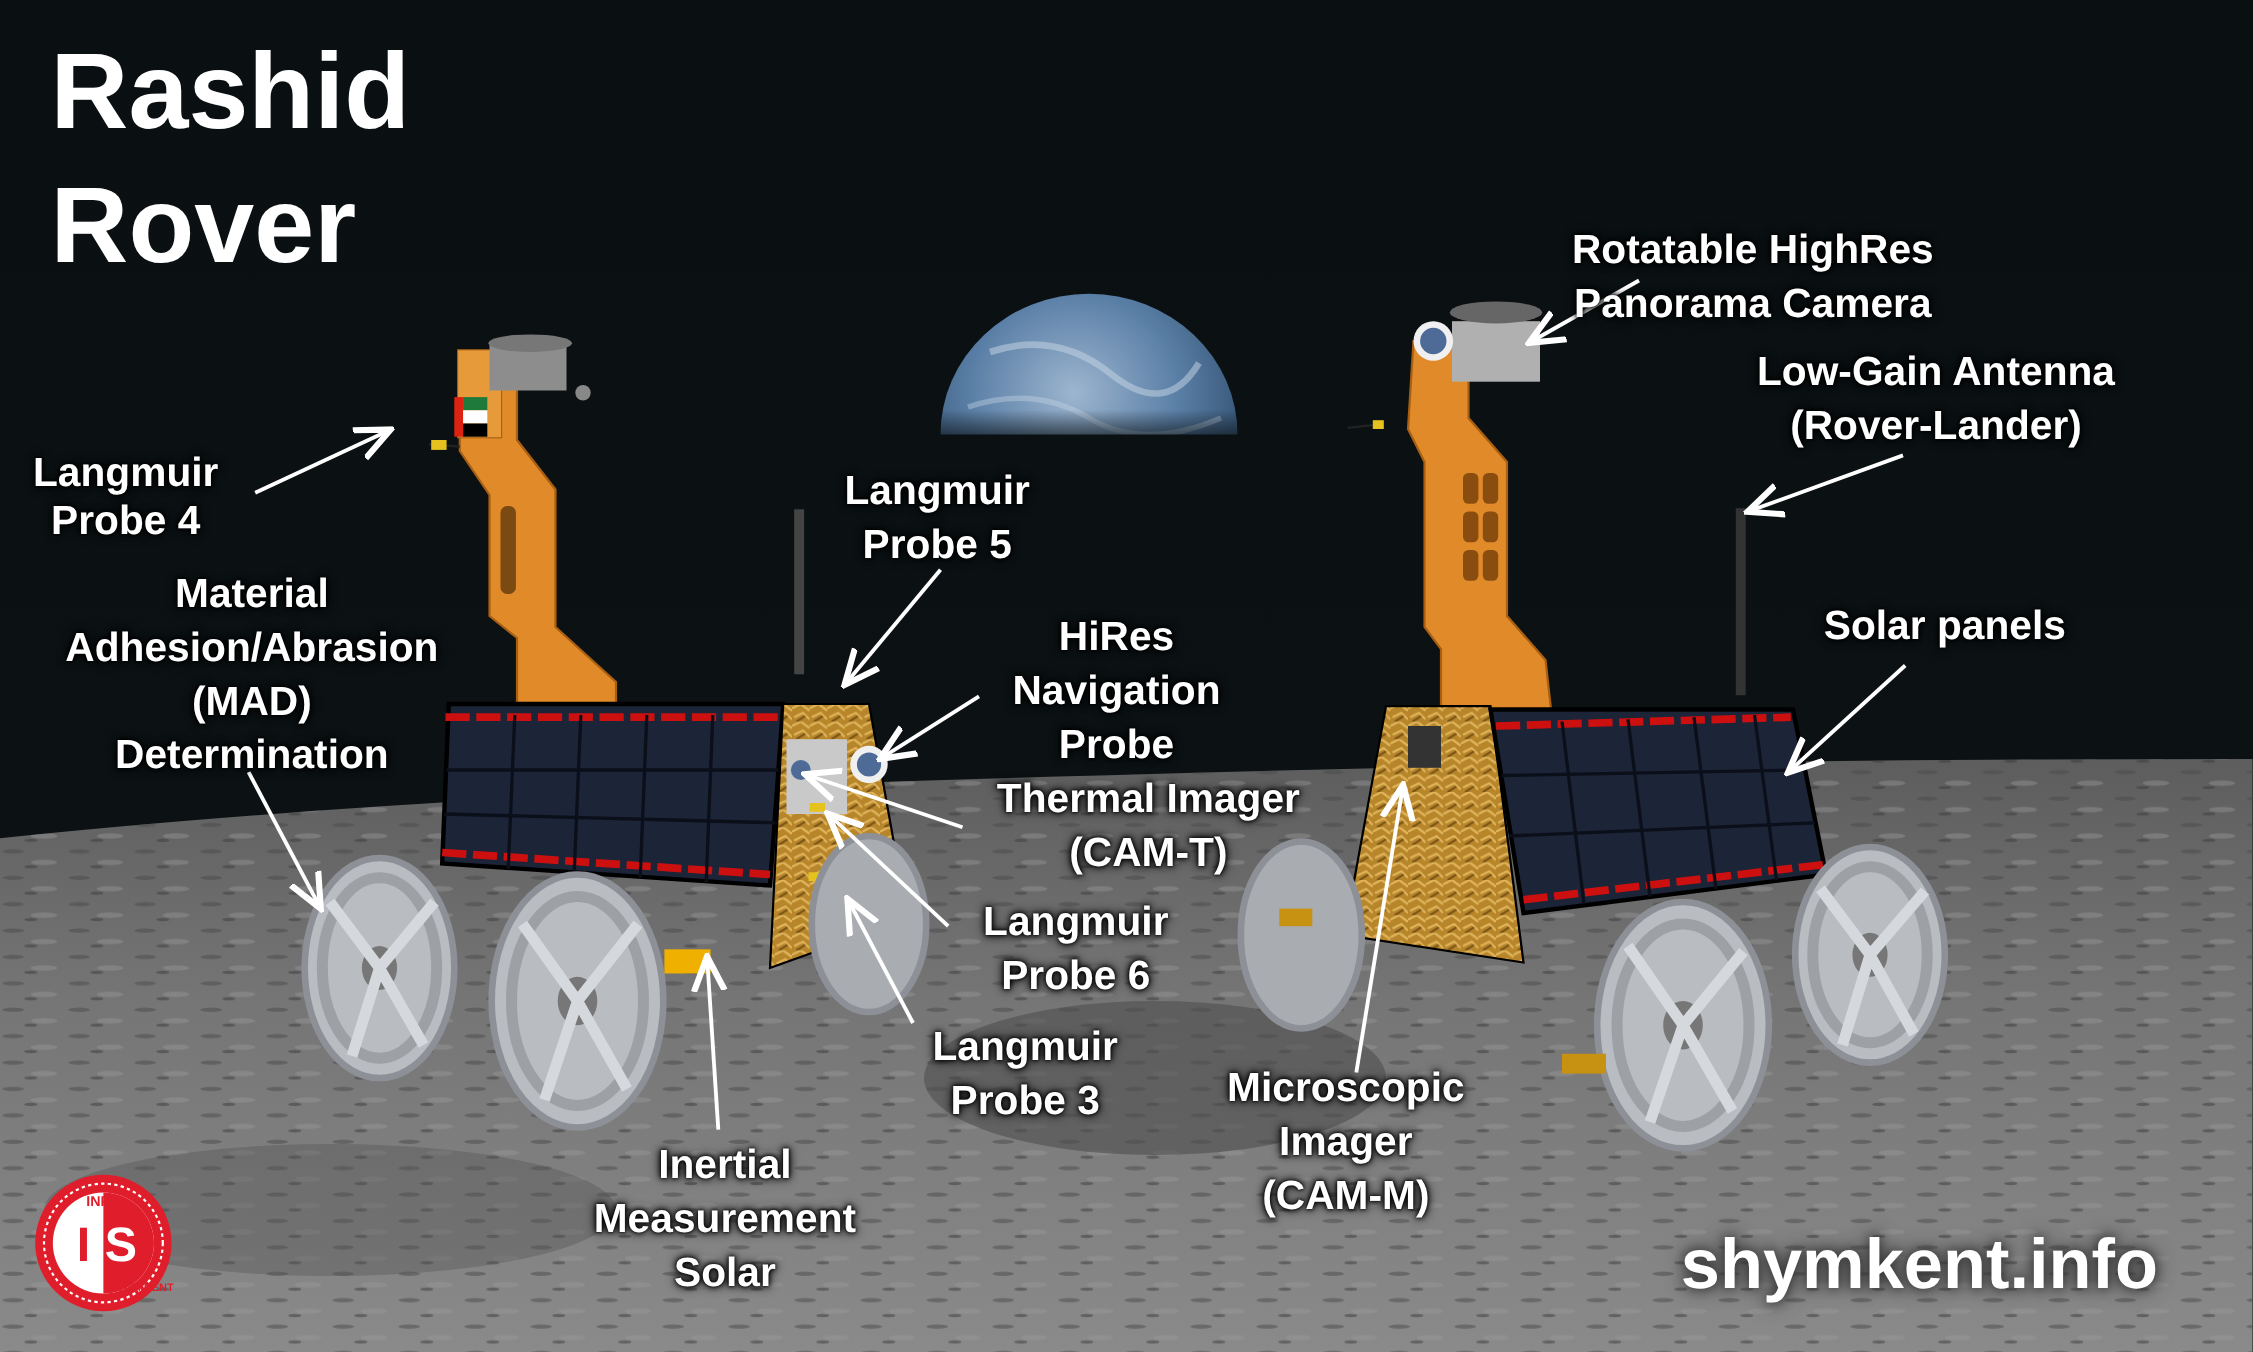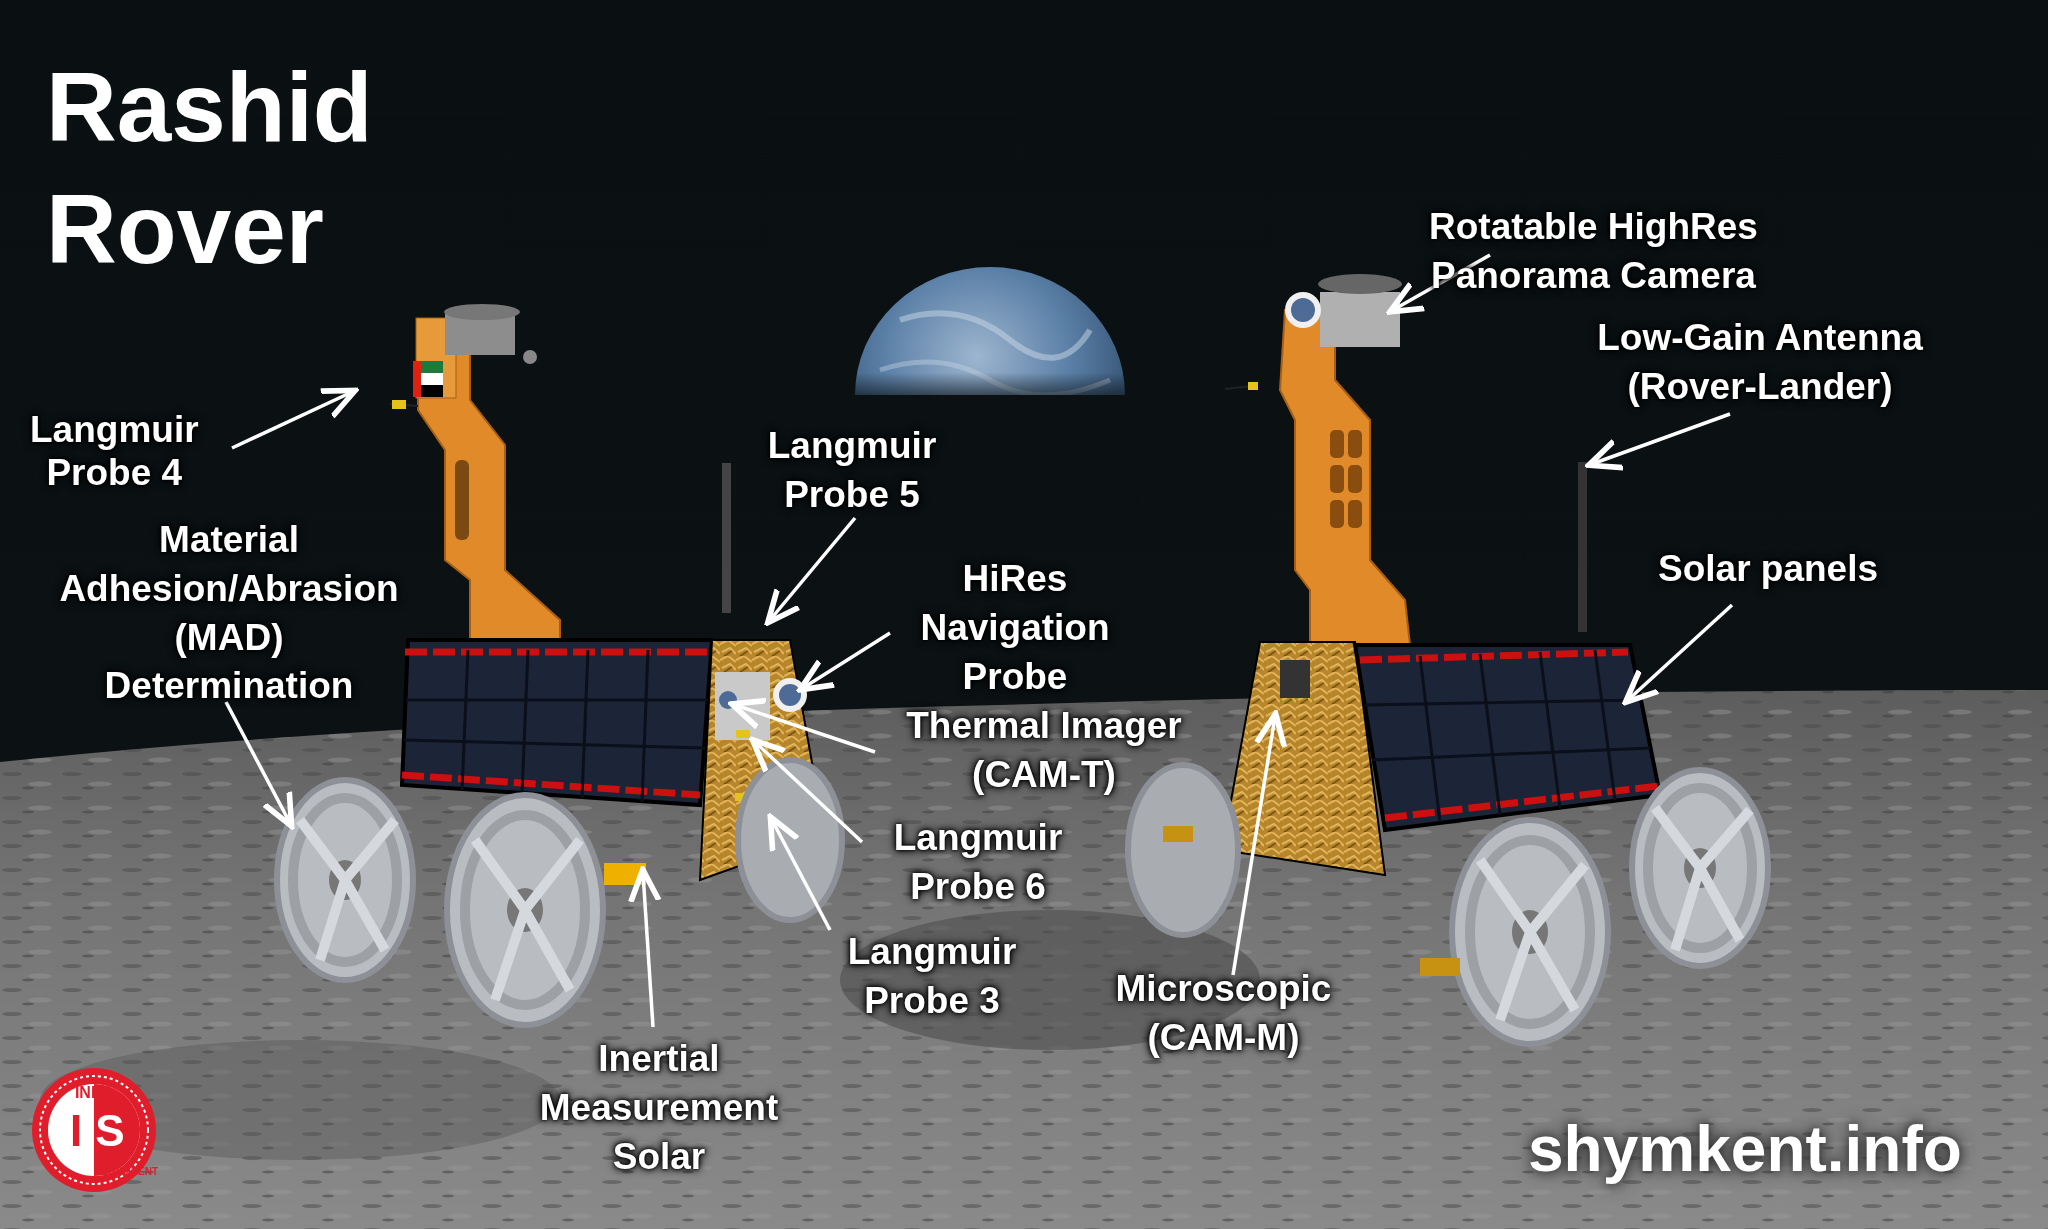--- a/index.html
+++ b/index.html
@@ -2,21 +2,21 @@
 <html><head>
 <meta charset="utf-8">
 <style>
   html,body{margin:0;padding:0;}
   body{width:2048px;height:1229px;overflow:hidden;background:#0b1113;font-family:"Liberation Sans",sans-serif;}
   #stage{position:relative;width:2048px;height:1229px;overflow:hidden;
     background:linear-gradient(#0a1012 0%,#0c1214 58%,#0c1214 100%);}
   svg#scene{position:absolute;left:0;top:0;}
   .lbl{position:absolute;color:#fff;font-weight:bold;text-align:center;line-height:1.17;
     text-shadow:0 0 6px #000,0 0 10px #000,0 0 3px #000;white-space:nowrap;}
-  .title{position:absolute;left:46px;top:22px;color:#fff;font-weight:bold;font-size:98px;line-height:1.24;margin-top:25px;}
+  .title{position:absolute;left:46px;top:22px;color:#fff;font-weight:bold;font-size:98px;line-height:1.24;}
   .credit{position:absolute;left:1528px;top:1112px;color:#fff;font-weight:bold;font-size:64px;
     text-shadow:0 0 10px #333,0 0 18px #333;}
   .logo{position:absolute;left:30px;top:1066px;width:128px;height:128px;}
 </style>
 </head>
 <body>
 
 <div id="stage">
 
 <svg id="scene" width="2048" height="1229" viewBox="0 0 2048 1229">
@@ -242,20 +242,21 @@
 </div>
 
 <div class="lbl" style="left:514px;top:1035px;width:290px;font-size:37px;line-height:1.32;">
   <div>Inertial</div>
   <div>Measurement</div>
   <div>Solar</div>
 </div>
 
 <div class="lbl" style="left:1096px;top:965px;width:255px;font-size:37px;line-height:1.32;">
   <div>Microscopic</div>
+  <div>Imager</div>
   <div>(CAM-M)</div>
 </div>
 
 <div class="lbl" style="left:1429px;top:203px;font-size:37px;text-align:center;line-height:1.32;">
   <div>Rotatable HighRes</div>
   <div>Panorama Camera</div>
 </div>
 
 <div class="lbl" style="left:1565px;top:314px;width:390px;font-size:37px;line-height:1.32;">
   <div>Low-Gain Antenna</div>
@@ -268,19 +269,19 @@
 
 <div class="logo">
   <svg width="128" height="128" viewBox="0 0 128 128">
     <circle cx="64" cy="64" r="62" fill="#e01e2b"></circle>
     <circle cx="64" cy="64" r="54" fill="none" stroke="#fff" stroke-width="2" stroke-dasharray="3 3"></circle>
     <circle cx="64" cy="64" r="46" fill="#fff"></circle>
     <path d="M64 18 A46 46 0 0 1 64 110 Z" fill="#e01e2b"></path>
     <text x="46" y="80" font-family="Liberation Sans, sans-serif" font-weight="bold" font-size="44" fill="#e01e2b" text-anchor="middle">I</text>
     <text x="80" y="80" font-family="Liberation Sans, sans-serif" font-weight="bold" font-size="44" fill="#fff" text-anchor="middle">S</text>
   </svg>
-  <div style="position:absolute;left:0;top:18px;width:128px;text-align:center;font-size:16px;font-weight:bold;color:#e01e2b;">INFO</div>
+  <div style="position:absolute;left:0;top:18px;width:128px;text-align:center;font-size:13px;font-weight:bold;color:#e01e2b;">INFO</div>
   <div style="position:absolute;left:0;top:100px;width:128px;text-align:right;font-size:10px;font-weight:bold;color:#e01e2b;">SHYMKENT</div>
 </div>
 
 <div class="credit">shymkent.info</div>
 
 </div>
 
 </body></html>

